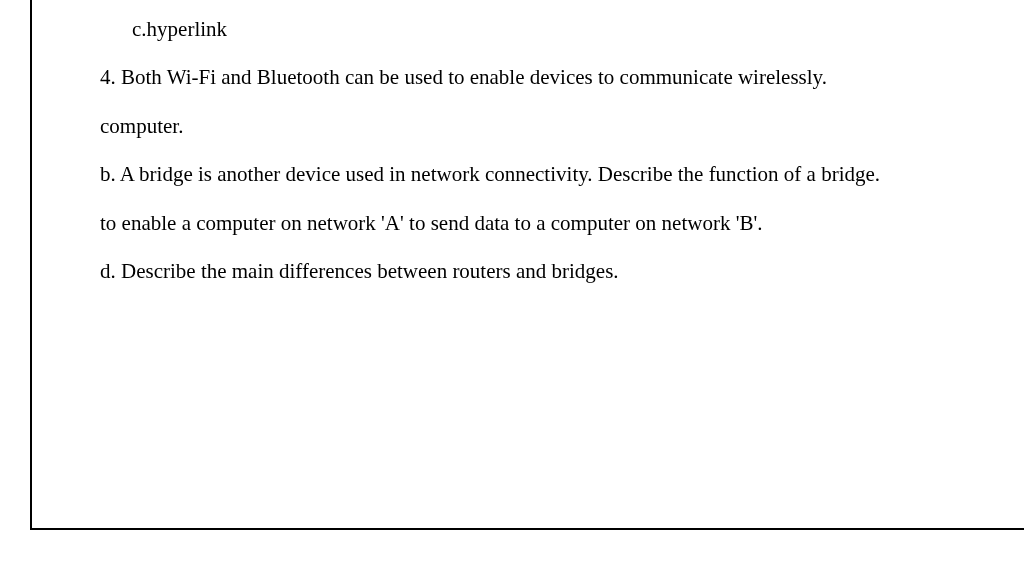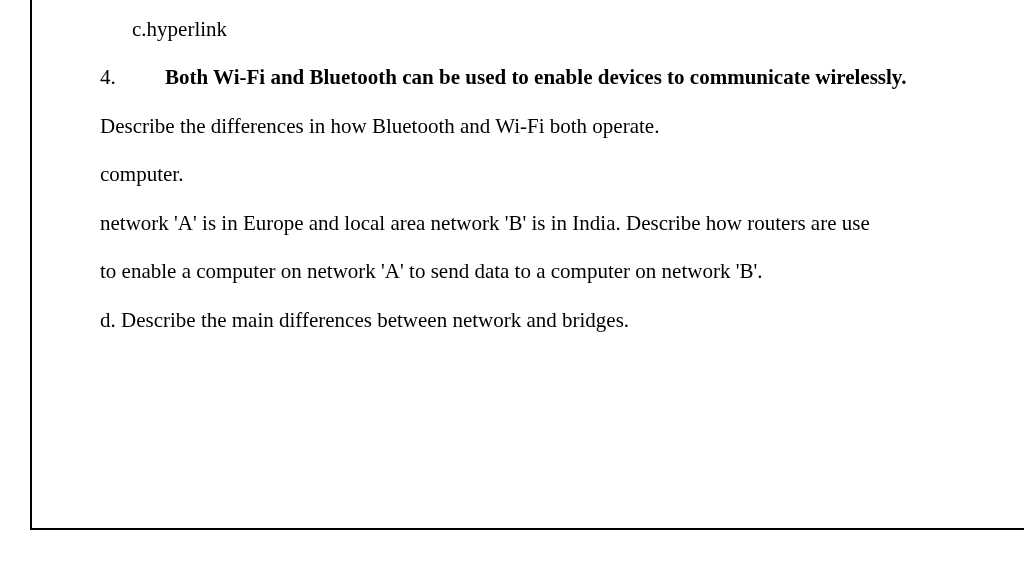--- a/index.html
+++ b/index.html
@@ -33,54 +33,50 @@
       background: #000000;
     }
     .line {
       margin-bottom: 18px;
       line-height: 1.45;
     }
     .indent-sub {
       padding-left: 32px;
     }
     .q4-bold-inline {
-      font-weight: bold;
-      margin-left: 44px;
+      font-weight: normal;
     }
   </style>
 </head>
 <body>
 
 <div class="page-container">
 
   <div class="line indent-sub">
     <span>c.hyperlink</span>
   </div>
 
   <div class="line">
     <span>4. </span><span class="q4-bold-inline">Both Wi-Fi and Bluetooth can be used to enable devices to communicate wirelessly.</span>
   </div>
 
-  <div class="line">
-    <span>Describe the differences in how Bluetooth and Wi-Fi both operate.</span>
-  </div>
 
 
   <div class="line">
     <span>computer.</span>
   </div>
 
 
+  <div class="line">
+    <span>b. A bridge is another device used in network connectivity. Describe the function of a bridge.</span>
+  </div>
 
 
-  <div class="line">
-    <span>network 'A' is in Europe and local area network 'B' is in India. Describe how routers are use</span>
-  </div>
 
   <div class="line">
     <span>to enable a computer on network 'A' to send data to a computer on network 'B'.</span>
   </div>
 
   <div class="line">
-    <span>d.  Describe the main differences between network and bridges.</span>
+    <span>d.  Describe the main differences between routers and bridges.</span>
   </div>
 
 </div>
 
 </body></html>

